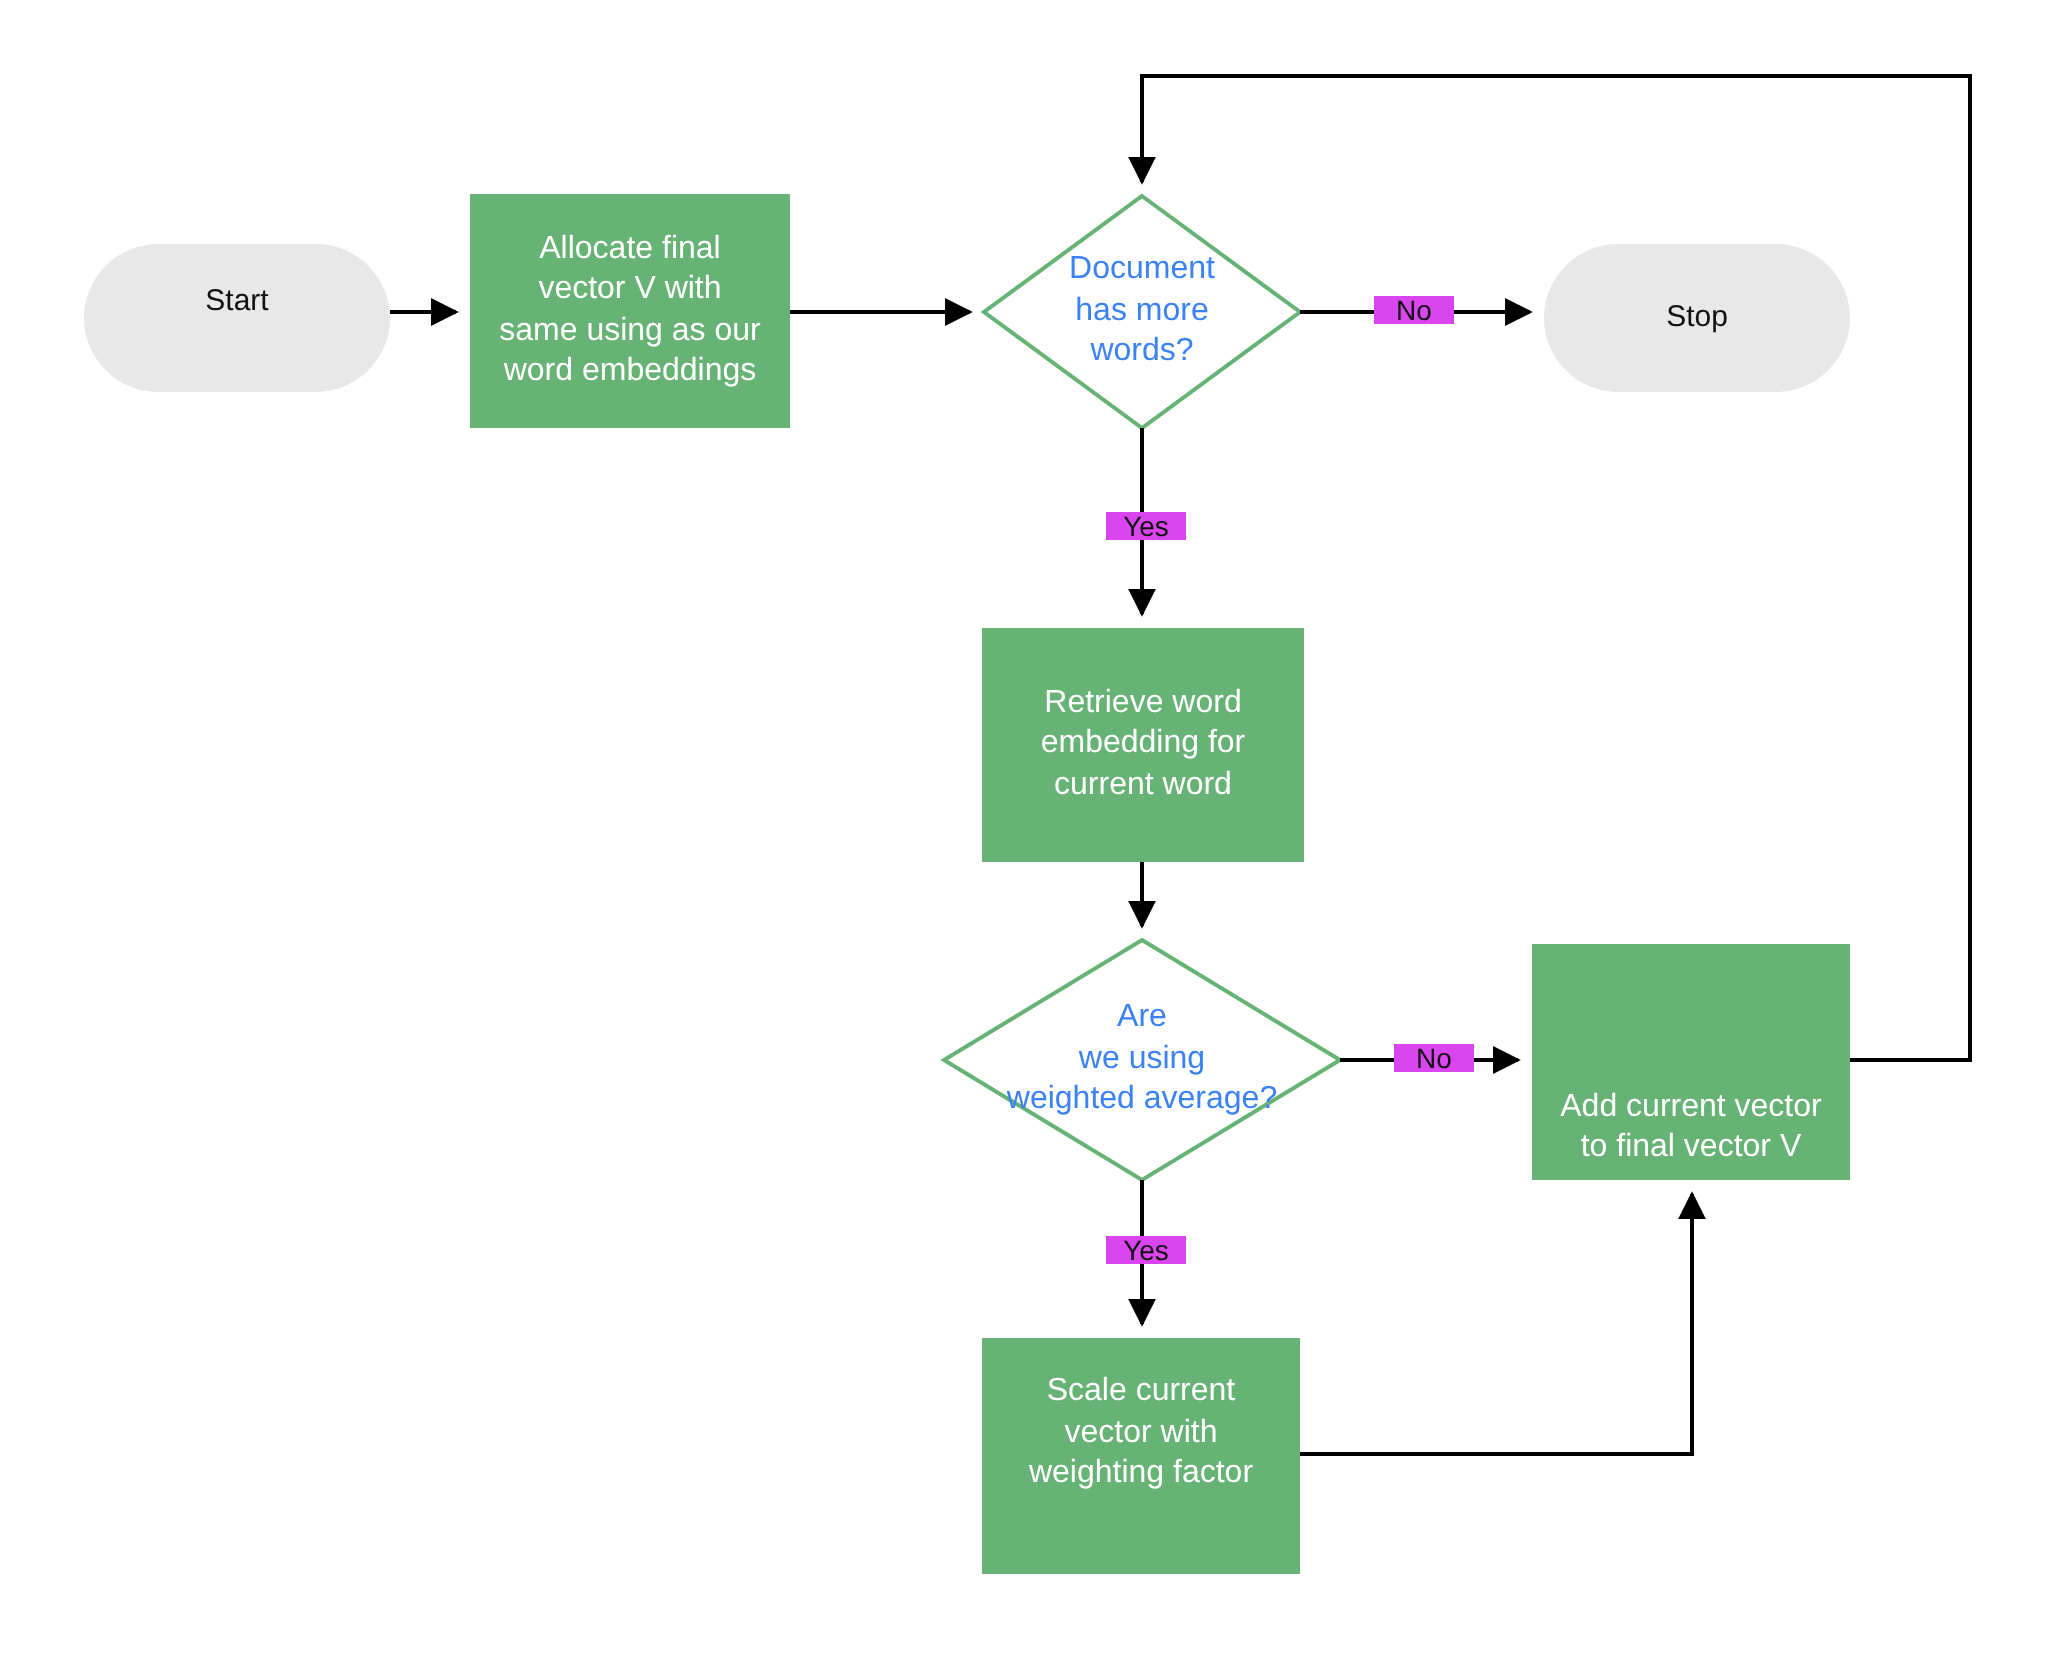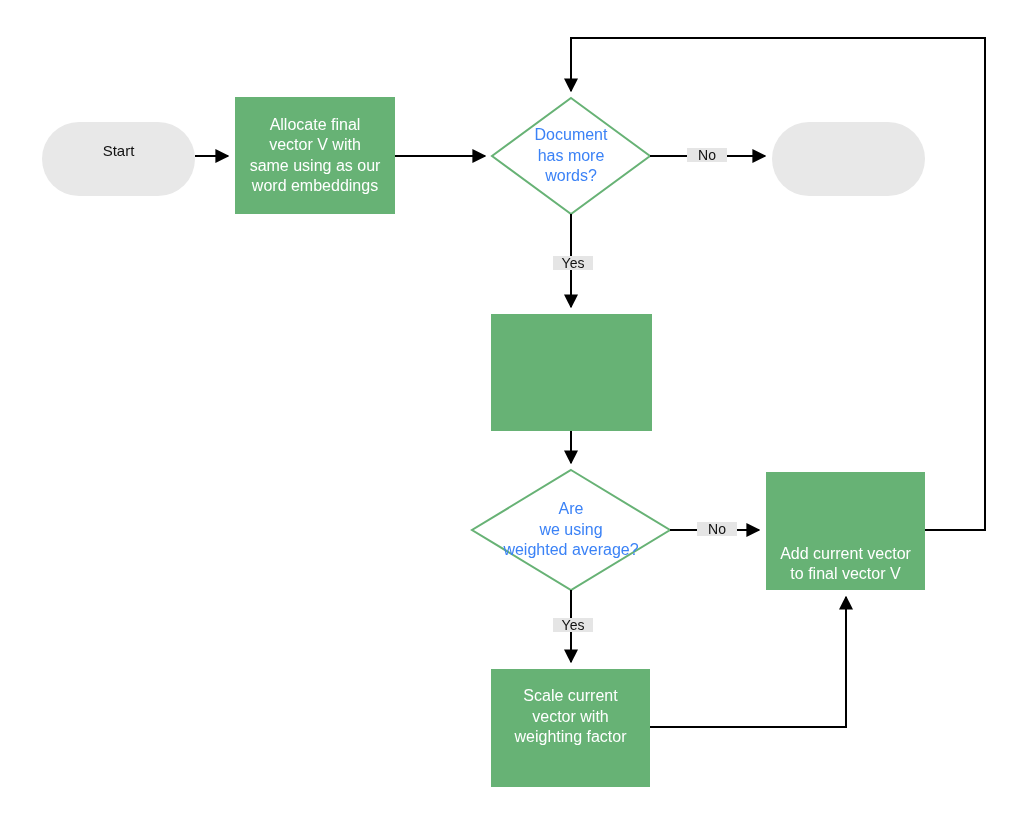--- a/index.html
+++ b/index.html
@@ -41,21 +41,21 @@
     color: #ffffff;
   }
   .lbl-decision {
     font-size: 16px;
     color: #3b82f6;
   }
   .edge-label {
     position: absolute;
     font-size: 14px;
     color: #111111;
-    background: #e5e5e5;
+    background: #d946ef;
     padding: 0 2px;
     text-align: center;
     line-height: 1;
     pointer-events: none;
   }
 </style>
 </head>
 <body>
 
 <div id="canvas">
@@ -106,21 +106,25 @@
 
   <div class="node-label lbl-process" style="left:235px; top:97px; width:160px; height:117px;">Allocate final
 vector V with
 same using as our
 word embeddings</div>
 
   <div class="node-label lbl-decision" style="left:492px; top:98px; width:158px; height:116px;">Document
 has more
 words?</div>
 
+  <div class="node-label lbl-terminal" style="left:772px; top:122px; width:153px; height:74px;">Stop</div>
 
+  <div class="node-label lbl-process" style="left:491px; top:314px; width:161px; height:117px;">Retrieve word
+embedding for
+current word</div>
 
   <div class="node-label lbl-decision" style="left:462px; top:470px; width:218px; height:120px;">Are
 we using
 weighted average?</div>
 
   <div class="node-label lbl-process" style="left:762px; top:485px; width:167px; height:118px;margin-top:20px;">Add current vector
 to final vector V</div>
 
   <div class="node-label lbl-process" style="left:487px; top:669px; width:167px; height:96px;">Scale current
 vector with

